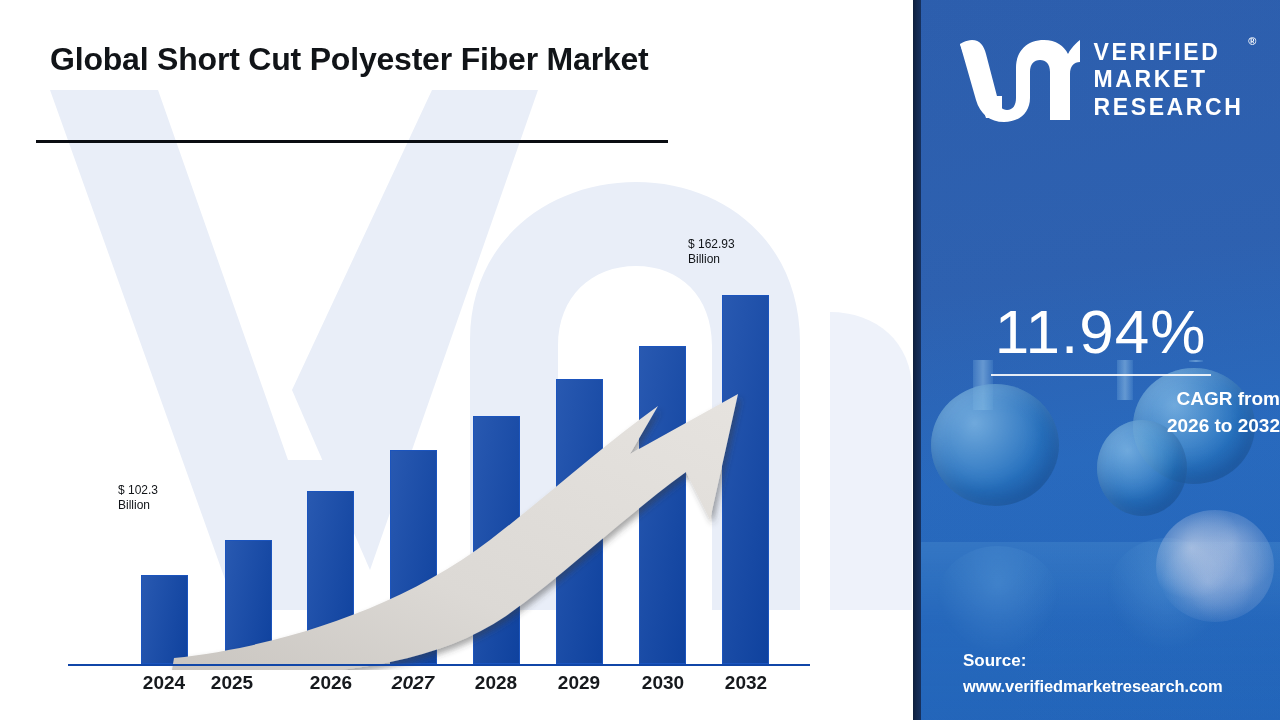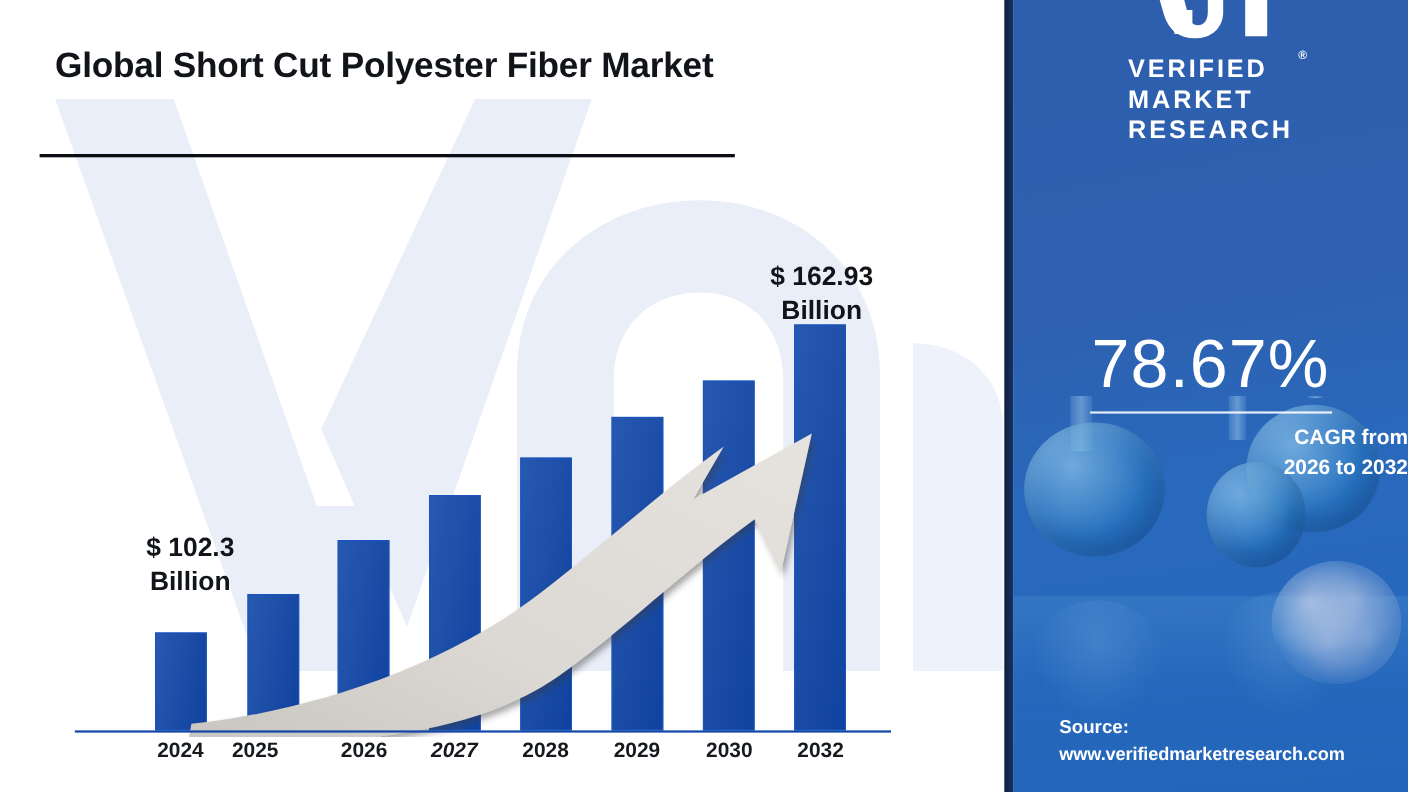--- a/index.html
+++ b/index.html
@@ -44,22 +44,22 @@
   }
   .bar::after{
     content:""; position:absolute; left:0; top:0; width:100%; height:100%;
     background:linear-gradient(100deg, rgba(255,255,255,.10), rgba(0,0,0,.06));
   }
   .xlabel {
     position:absolute; top:672px; width:80px; text-align:center;
     font-size:19px; font-weight:bold; color:#16191d;
   }
   .value-label {
-    position:absolute; text-align:center; font-size:24px;
-    font-weight:bold; color:#111418; line-height:1.28;
+    position:absolute; font-size:12px;
+    font-weight:normal; color:#111418; line-height:1.28;
   }
   .vl-first { left:118px; top:483px; width:110px; }
   .vl-last  { left:688px; top:237px; width:118px; }
 
   .arrow-svg { position:absolute; left:150px; top:380px; width:620px; height:290px; }
 
   
   .divider {
     position:absolute; left:913px; top:0; width:8px; height:720px;
     background:linear-gradient(90deg,#0e1f3d 0%, #132a52 55%, #16315f 100%);
@@ -101,21 +101,21 @@
       radial-gradient(circle at 50% 48%, rgba(150,178,222,.42), rgba(150,178,222,0) 60%);
     filter:blur(.4px);
   }
   .rp-overlay {
     position:absolute; left:0; top:0; width:359px; height:720px;
     background:linear-gradient(180deg, rgba(35,80,160,.05) 0%, rgba(32,86,168,.10) 48%, rgba(30,92,176,.20) 100%);
   }
 
   .logo-wrap {
     position:absolute; left:0; top:28px; width:359px; height:104px;
-    display:flex; align-items:center; justify-content:flex-end; gap:14px;flex-direction:column;
+    display:flex; align-items:center; justify-content:center; gap:14px;
   }
   .logo-mark { width:122px; height:84px; flex:none; }
   .logo-text { position:relative; color:#ffffff; }
   .logo-text div {
     font-size:23px; font-weight:bold; letter-spacing:2.6px; line-height:1.20;
   }
   .reg-mark {
     position:absolute; right:-13px; top:-4px; font-size:11px; font-weight:bold;
   }
 
@@ -242,21 +242,21 @@
           C72 74 62 84 46 84 C32 84 22 76 18 62 L2 6 Z"></path>
       </svg>
       <div class="logo-text">
         <div>VERIFIED</div>
         <div>MARKET</div>
         <div>RESEARCH</div>
         <span class="reg-mark">®</span>
       </div>
     </div>
 
-    <div class="cagr-value">78.67%</div>
+    <div class="cagr-value">11.94%</div>
     <div class="cagr-rule"></div>
     <div class="cagr-caption">
       <div>CAGR from</div>
       <div>2026 to 2032</div>
     </div>
 
     <div class="source">
       <div>Source:</div>
       <div class="url">www.verifiedmarketresearch.com</div>
     </div>

